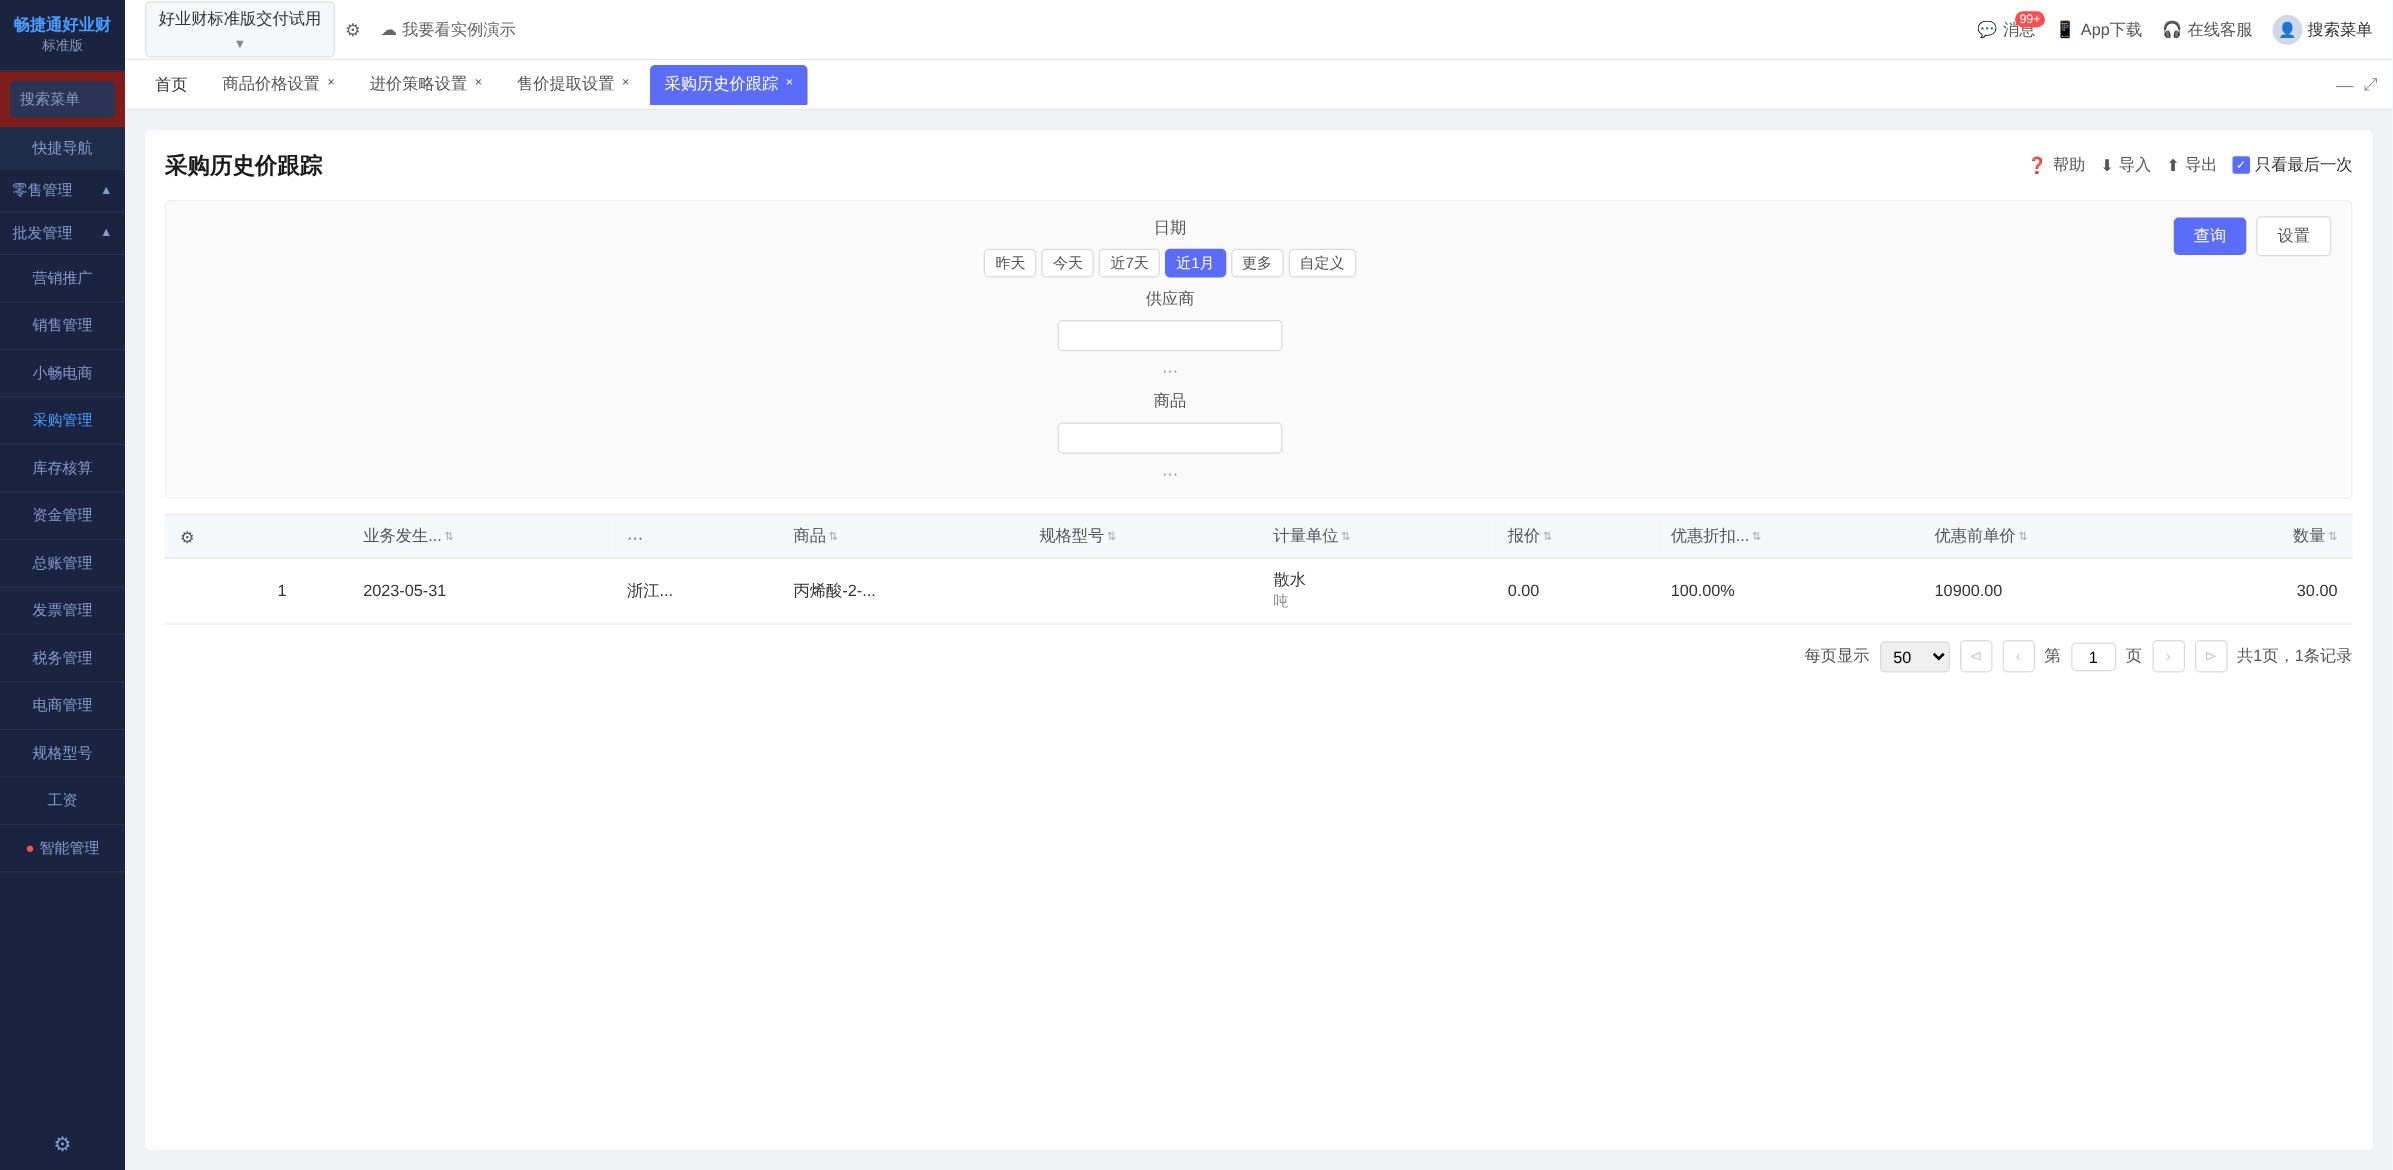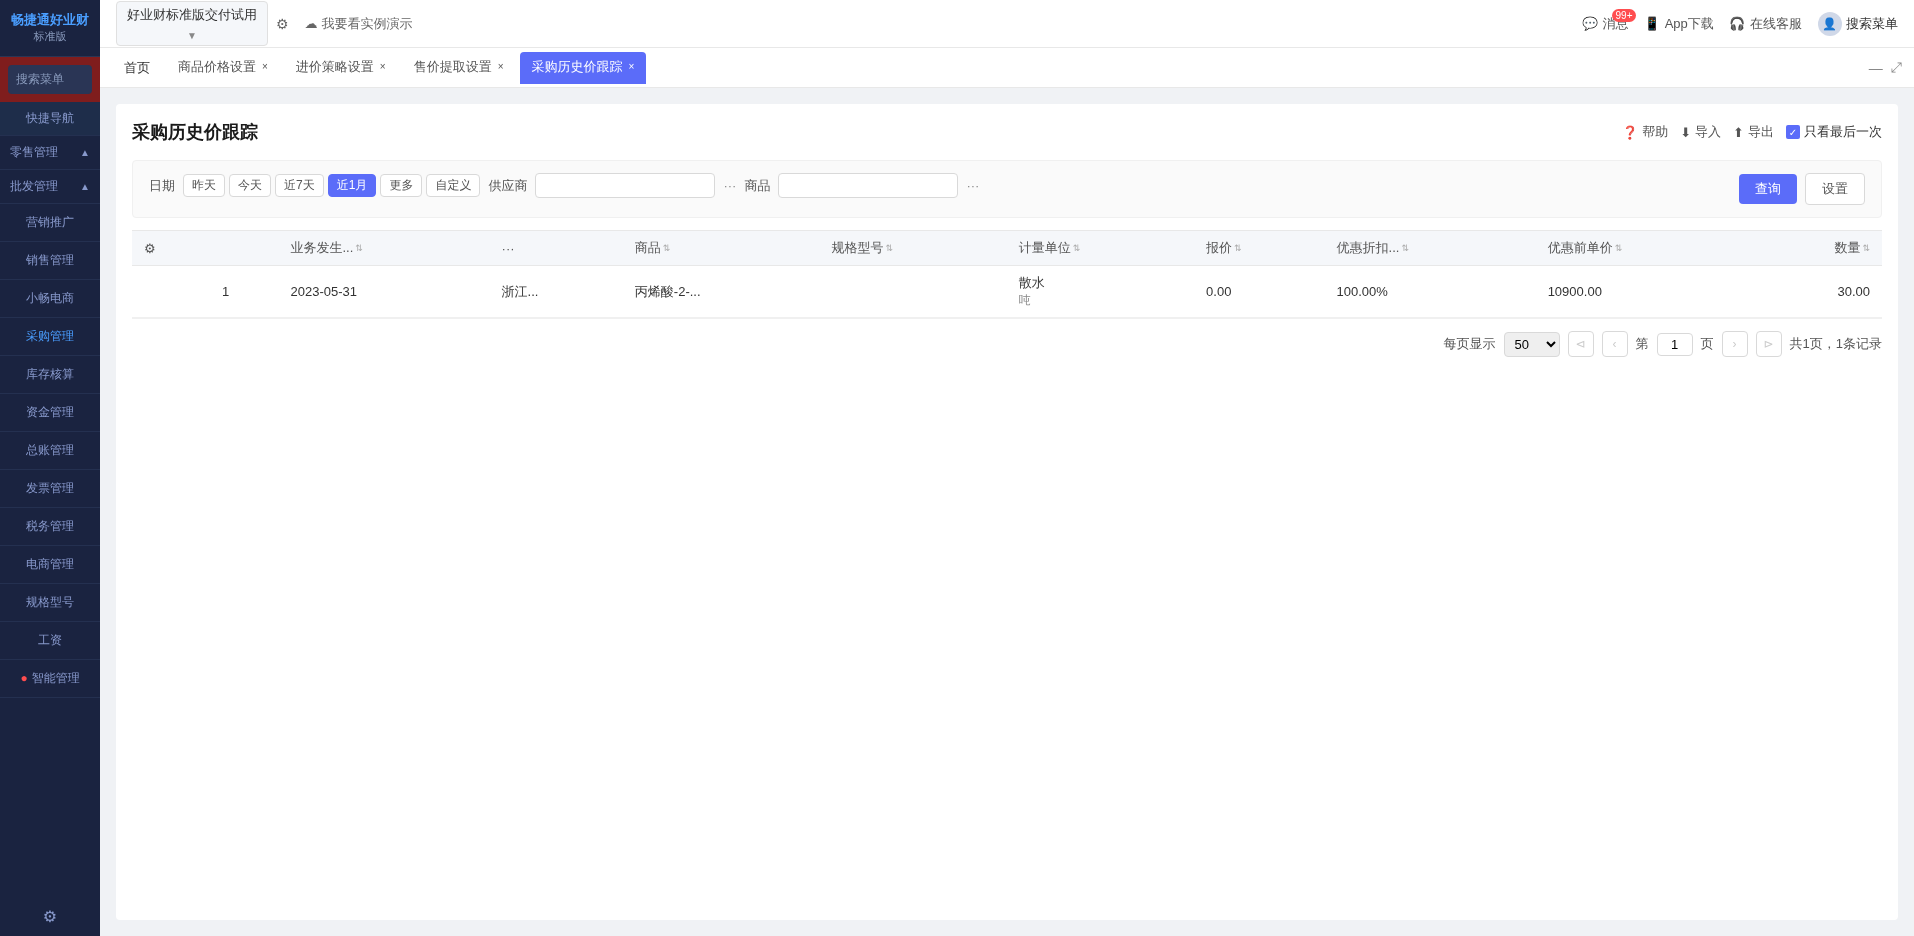--- a/index.html
+++ b/index.html
@@ -287,20 +287,21 @@
       margin-bottom: 12px;
       display: flex;
       align-items: flex-start;
       gap: 16px;
     }
     .filter-row {
       display: flex;
       align-items: center;
       gap: 8px;
       flex-wrap: wrap;
+      flex-direction: column;
     }
     .filter-label { font-size: 13px; color: #555; white-space: nowrap; }
     .filter-date-options {
       display: flex;
       gap: 4px;
     }
     .filter-date-btn {
       padding: 2px 8px;
       border: 1px solid #d9d9d9;
       border-radius: 4px;

